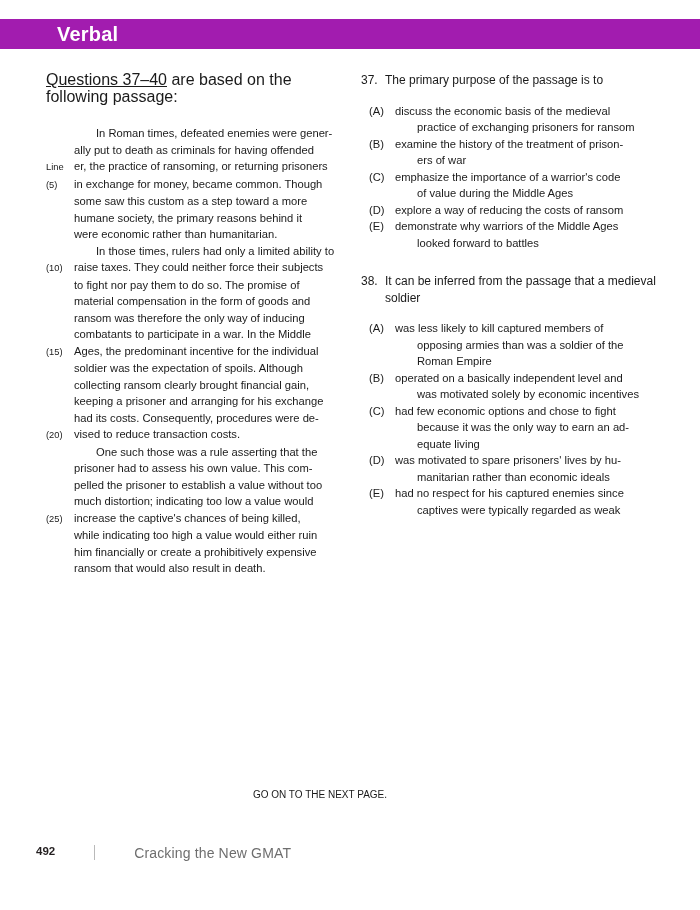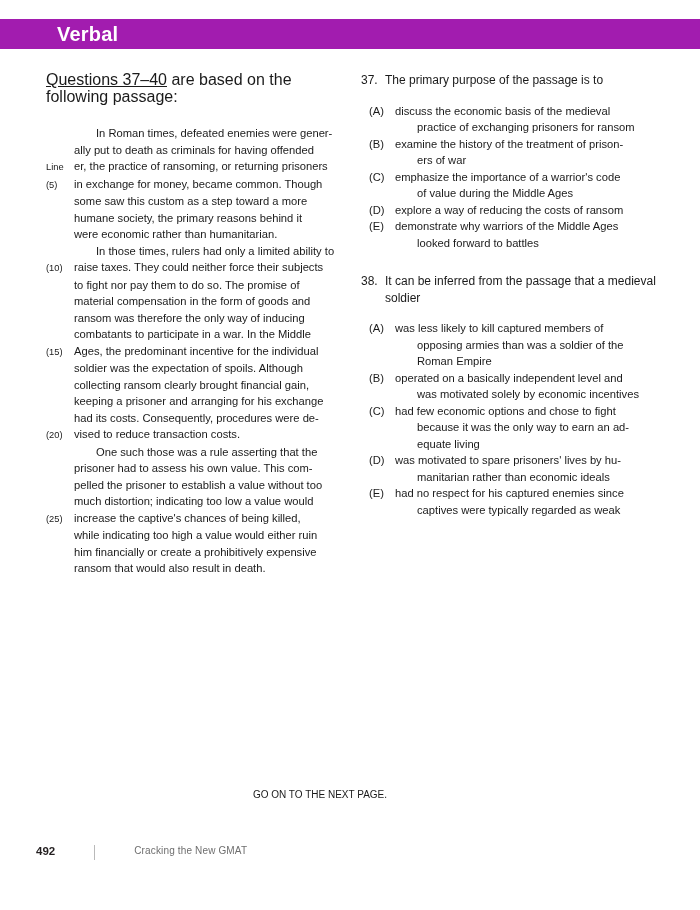--- a/index.html
+++ b/index.html
@@ -164,21 +164,21 @@
     font-weight: bold;
     color: #231f20;
   }
   .footer-divider {
     width: 1px;
     height: 15px;
     background: #b9b9b9;
     margin: 0 11px;
   }
   .footer-book {
-    font-size: 10px;
+    font-size: 14px;
     color: #6e6e6e;
     letter-spacing: 0.15px;
   }
 </style>
 </head>
 <body>
 
 <div class="header-bar">
   <div class="header-title">Verbal</div>
 </div>

